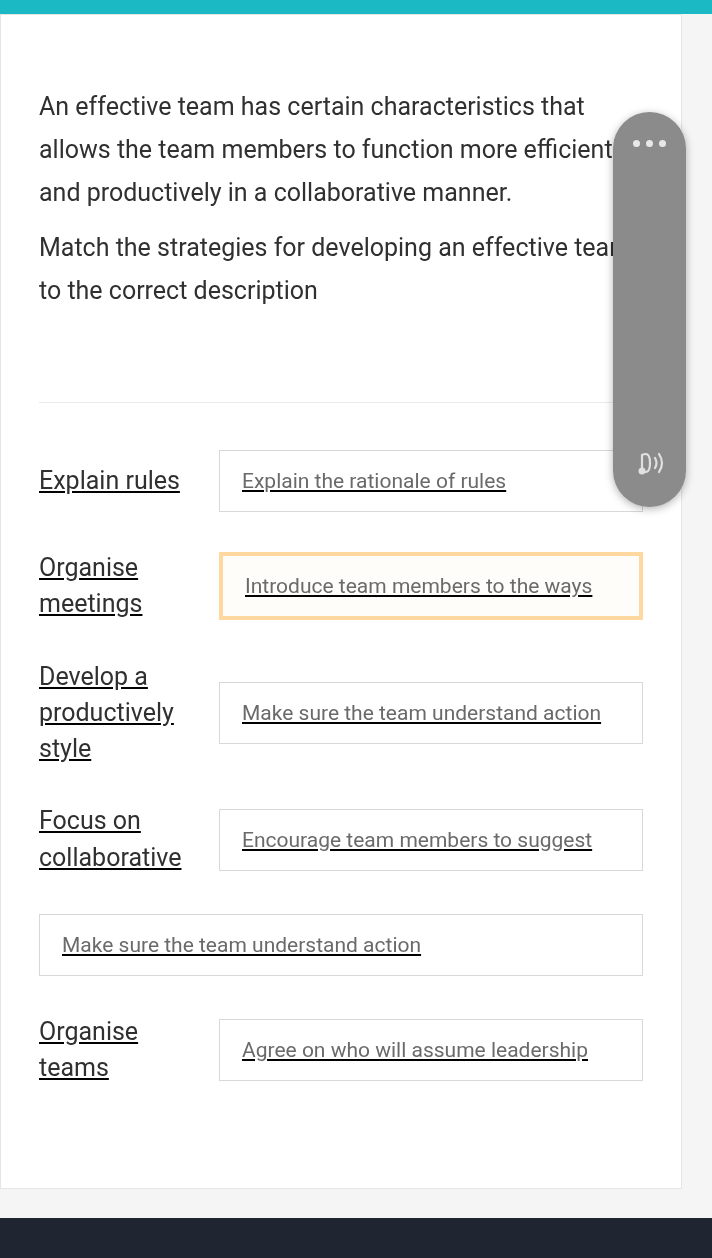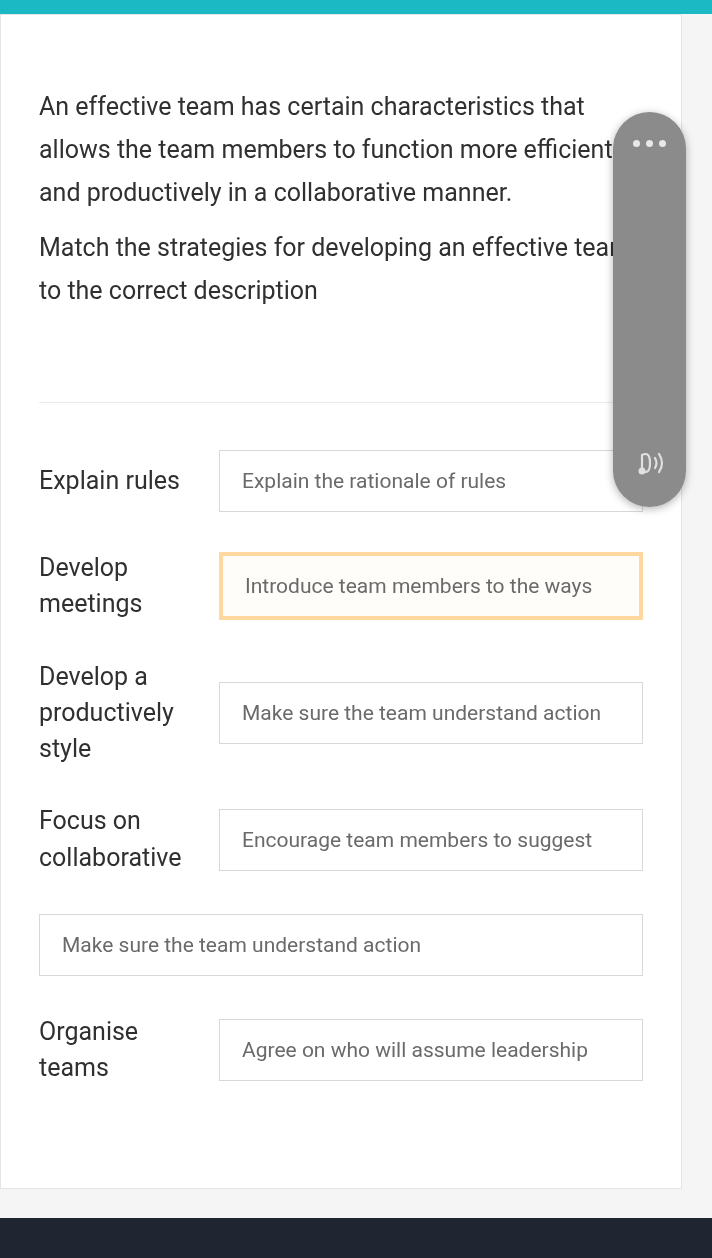--- a/index.html
+++ b/index.html
@@ -34,20 +34,21 @@
     }
     .divider {
       border: none;
       border-top: 1px solid #eaeaea;
       margin-top: 90px;
       margin-bottom: 45px;
     }
     .match-grid {
       display: flex;
       flex-direction: column;
+      text-decoration: underline;
     }
     .match-row {
       display: flex;
       align-items: center;
       min-height: 66px;
       margin-bottom: 36px;
     }
     .match-label {
       flex: 0 0 180px;
       font-size: 25px;
@@ -121,21 +122,21 @@
   <hr class="divider">
 
   <div class="match-grid">
 
     <div class="match-row">
       <div class="match-label">Explain rules</div>
       <div class="match-answer">Explain the rationale of rules</div>
     </div>
 
     <div class="match-row">
-      <div class="match-label">Develop meetings</div>
+      <div class="match-label">Organise meetings</div>
       <div class="match-answer highlighted">Introduce team members to the ways</div>
     </div>
 
     <div class="match-row">
       <div class="match-label">Develop a productively style</div>
       <div class="match-answer">Make sure the team understand action</div>
     </div>
 
     <div class="match-row">
       <div class="match-label">Focus on collaborative</div>

